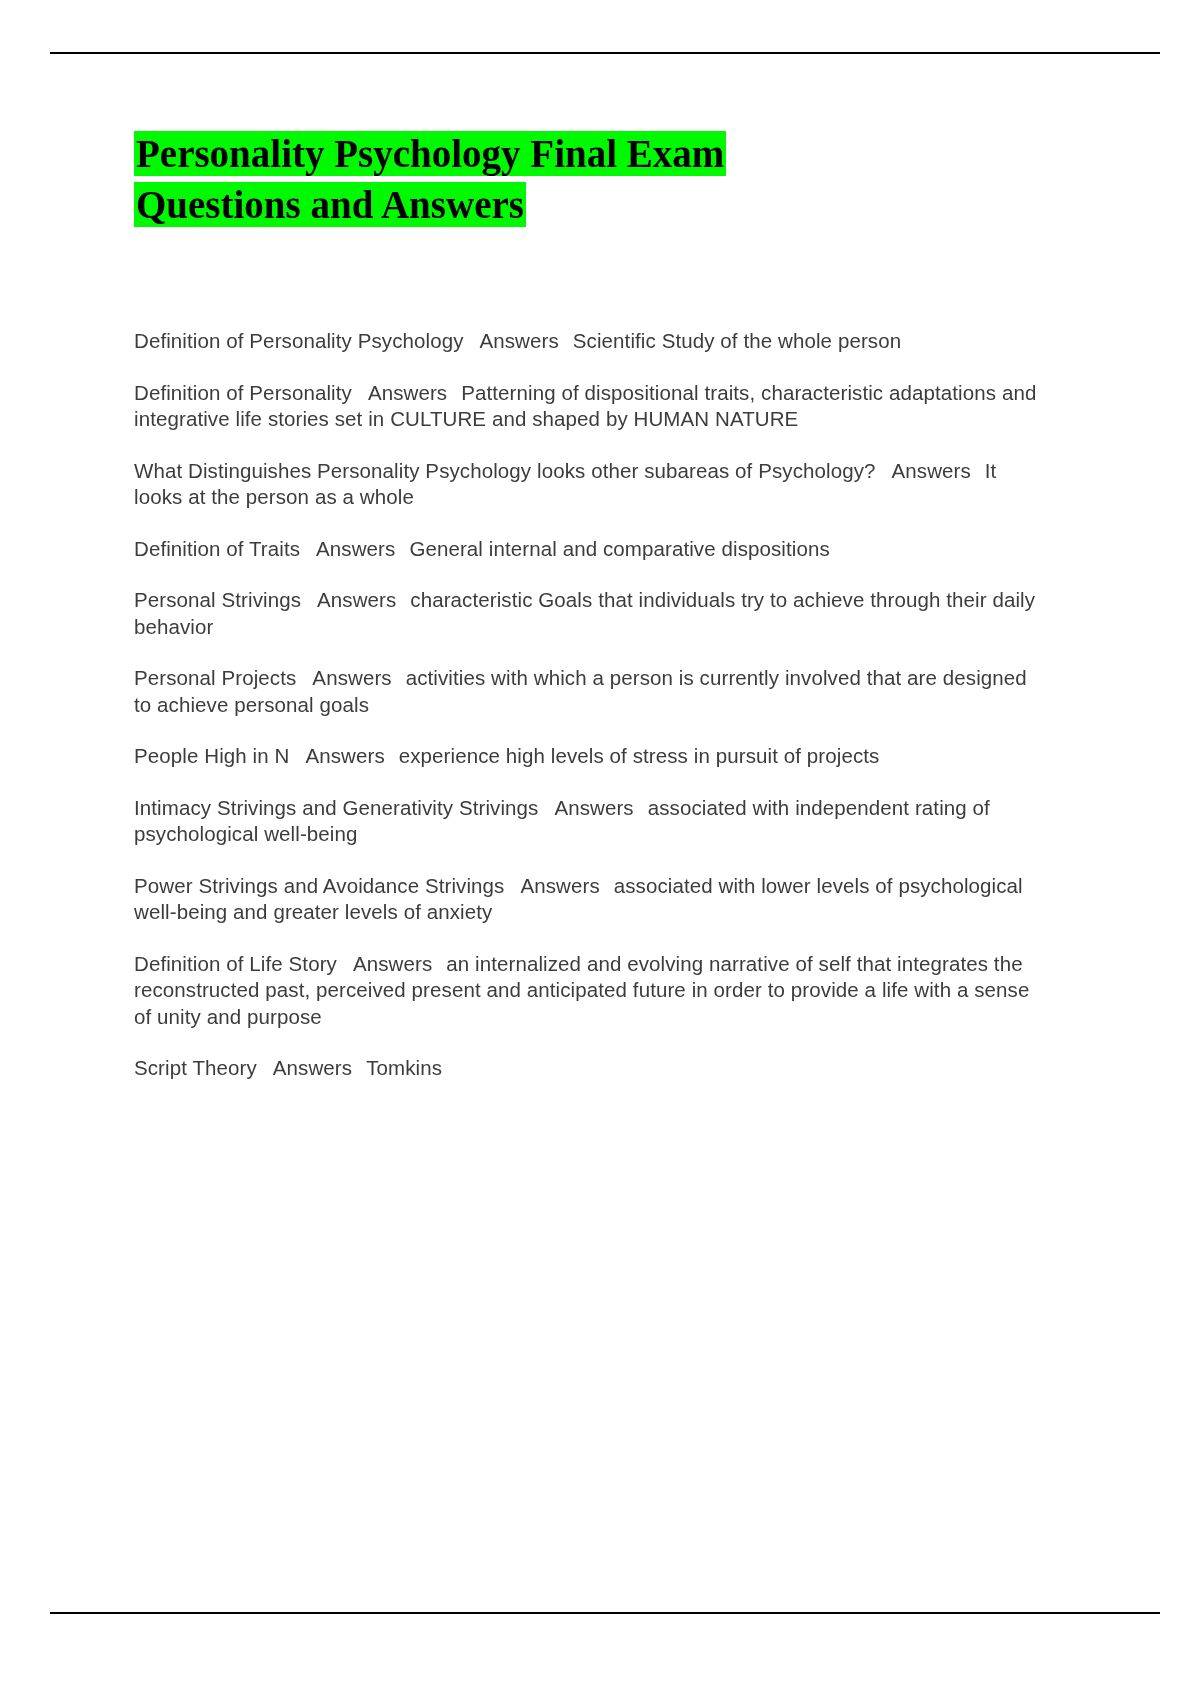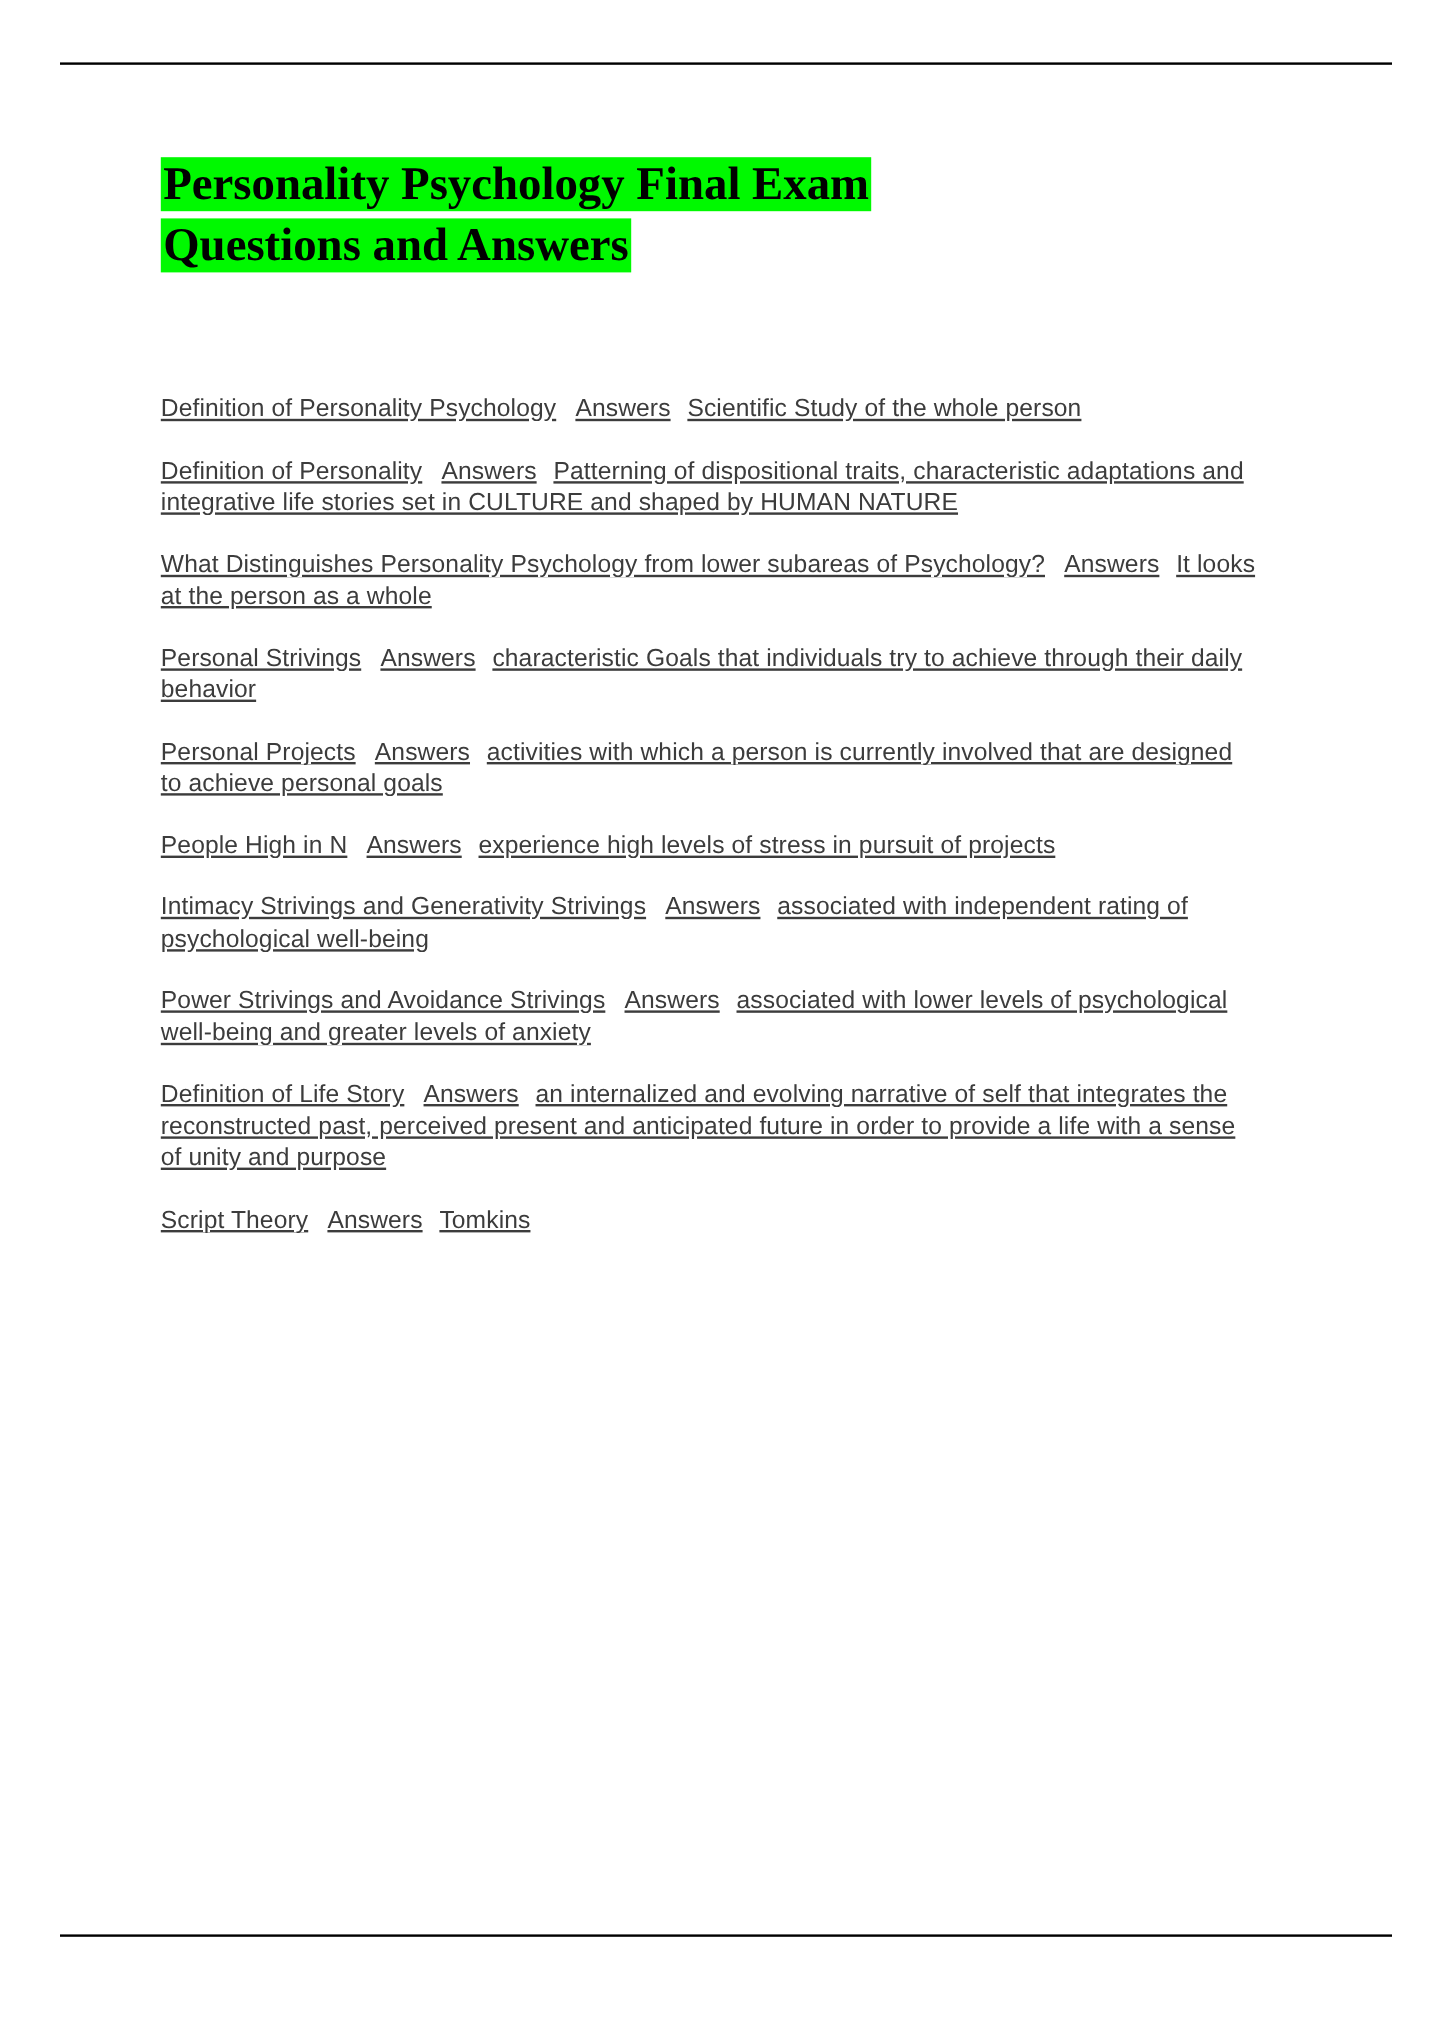--- a/index.html
+++ b/index.html
@@ -55,21 +55,20 @@
 
   .qa-list {
     margin-top: 98px;
   }
   .qa-item {
     font-size: 20.5px;
     line-height: 26.5px;
     color: #3c3c3c;
     margin-bottom: 25px;
     letter-spacing: 0.1px;
-    text-decoration: underline;
   }
   .qa-item .term {
     color: #3c3c3c;
   }
   .qa-item .ans-label {
     color: #3c3c3c;
     padding-left: 16px;
     padding-right: 4px;
   }
   .qa-item .ans {
@@ -88,21 +87,22 @@
   <div class="content">
 
     <h1 class="doc-title">
       <span class="hl">Personality Psychology Final Exam</span><br>
       <span class="hl">Questions and Answers</span>
     </h1>
 
     <div class="qa-list">
         <p class="qa-item"><span class="term">Definition of Personality Psychology</span><span class="ans-label">Answers</span><span class="ans">Scientific Study of the whole person</span></p>
         <p class="qa-item"><span class="term">Definition of Personality</span><span class="ans-label">Answers</span><span class="ans">Patterning of dispositional traits, characteristic adaptations and integrative life stories set in CULTURE and shaped by HUMAN NATURE</span></p>
-        <p class="qa-item"><span class="term">What Distinguishes Personality Psychology from lower subareas of Psychology?</span><span class="ans-label">Answers</span><span class="ans">It looks at the person as a whole</span></p>
+        <p class="qa-item"><span class="term">What Distinguishes Personality Psychology looks other subareas of Psychology?</span><span class="ans-label">Answers</span><span class="ans">It looks at the person as a whole</span></p>
+        <p class="qa-item"><span class="term">Definition of Traits</span><span class="ans-label">Answers</span><span class="ans">General internal and comparative dispositions</span></p>
         <p class="qa-item"><span class="term">Personal Strivings</span><span class="ans-label">Answers</span><span class="ans">characteristic Goals that individuals try to achieve through their daily behavior</span></p>
         <p class="qa-item"><span class="term">Personal Projects</span><span class="ans-label">Answers</span><span class="ans">activities with which a person is currently involved that are designed to achieve personal goals</span></p>
         <p class="qa-item"><span class="term">People High in N</span><span class="ans-label">Answers</span><span class="ans">experience high levels of stress in pursuit of projects</span></p>
         <p class="qa-item"><span class="term">Intimacy Strivings and Generativity Strivings</span><span class="ans-label">Answers</span><span class="ans">associated with independent rating of psychological well-being</span></p>
         <p class="qa-item"><span class="term">Power Strivings and Avoidance Strivings</span><span class="ans-label">Answers</span><span class="ans">associated with lower levels of psychological well-being and greater levels of anxiety</span></p>
         <p class="qa-item"><span class="term">Definition of Life Story</span><span class="ans-label">Answers</span><span class="ans">an internalized and evolving narrative of self that integrates the reconstructed past, perceived present and anticipated future in order to provide a life with a sense of unity and purpose</span></p>
         <p class="qa-item"><span class="term">Script Theory</span><span class="ans-label">Answers</span><span class="ans">Tomkins</span></p>
       </div>
 
   </div>

